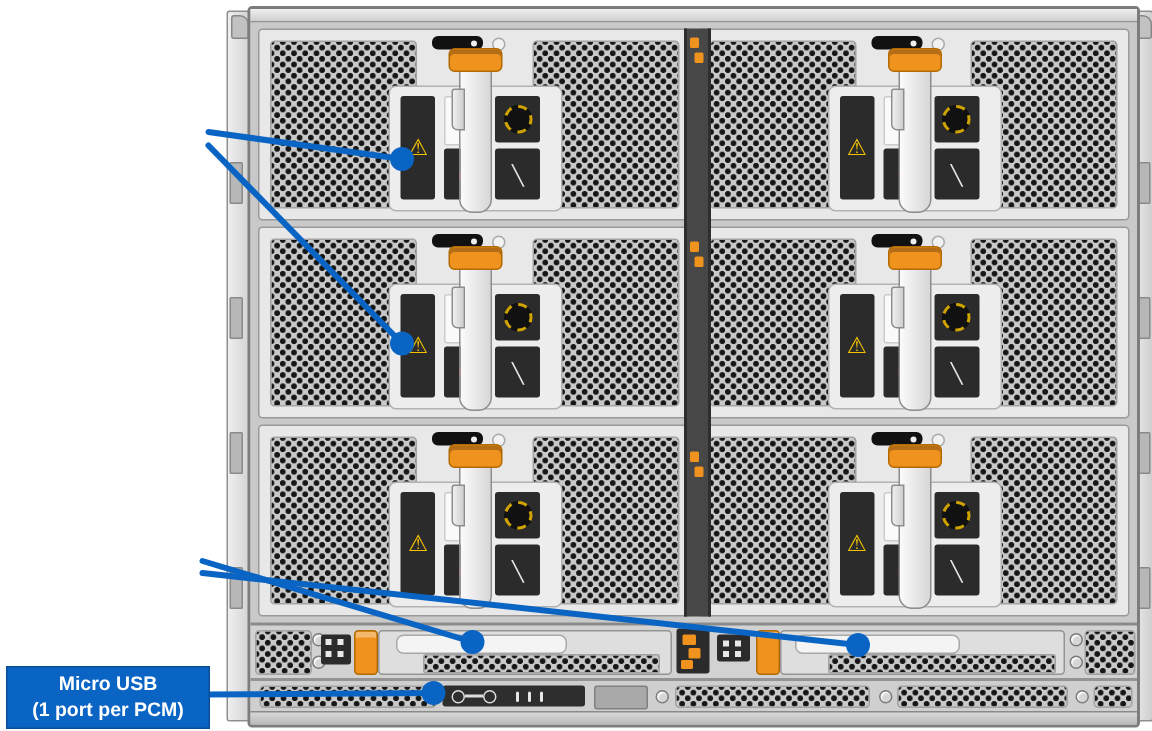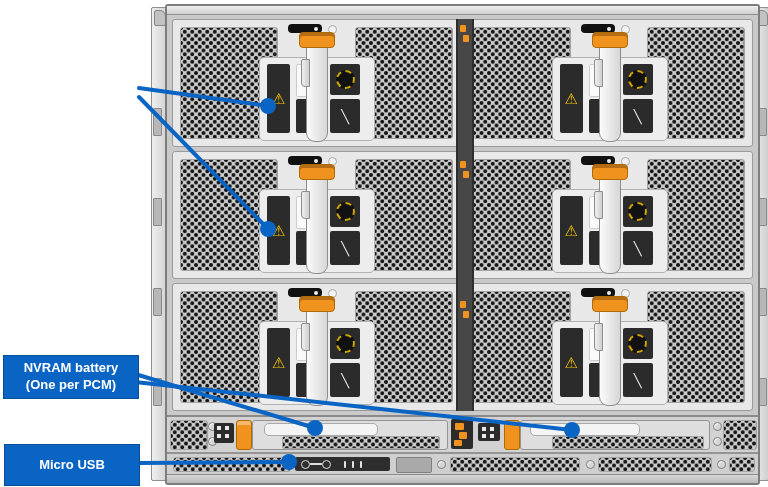--- a/index.html
+++ b/index.html
@@ -305,21 +305,18 @@
     <circle cx="268" cy="106" r="8"></circle>
     <circle cx="268" cy="229" r="8"></circle>
     <line x1="135" y1="374" x2="315" y2="428"></line>
     <line x1="135" y1="382" x2="572" y2="430"></line>
     <circle cx="315" cy="428" r="8"></circle>
     <circle cx="572" cy="430" r="8"></circle>
     <line x1="136" y1="463" x2="289" y2="462"></line>
     <circle cx="289" cy="462" r="8"></circle>
   </svg>
 
-  <div class="callout co-nvram">
-    <span>NVRAM battery</span>
-    <span>(One per PCM)</span>
-  </div>
   <div class="callout co-usb">
     <span>Micro USB</span>
+    <span>(1 port per PCM)</span>
   </div>
 
 </div>
 
 </body></html>

